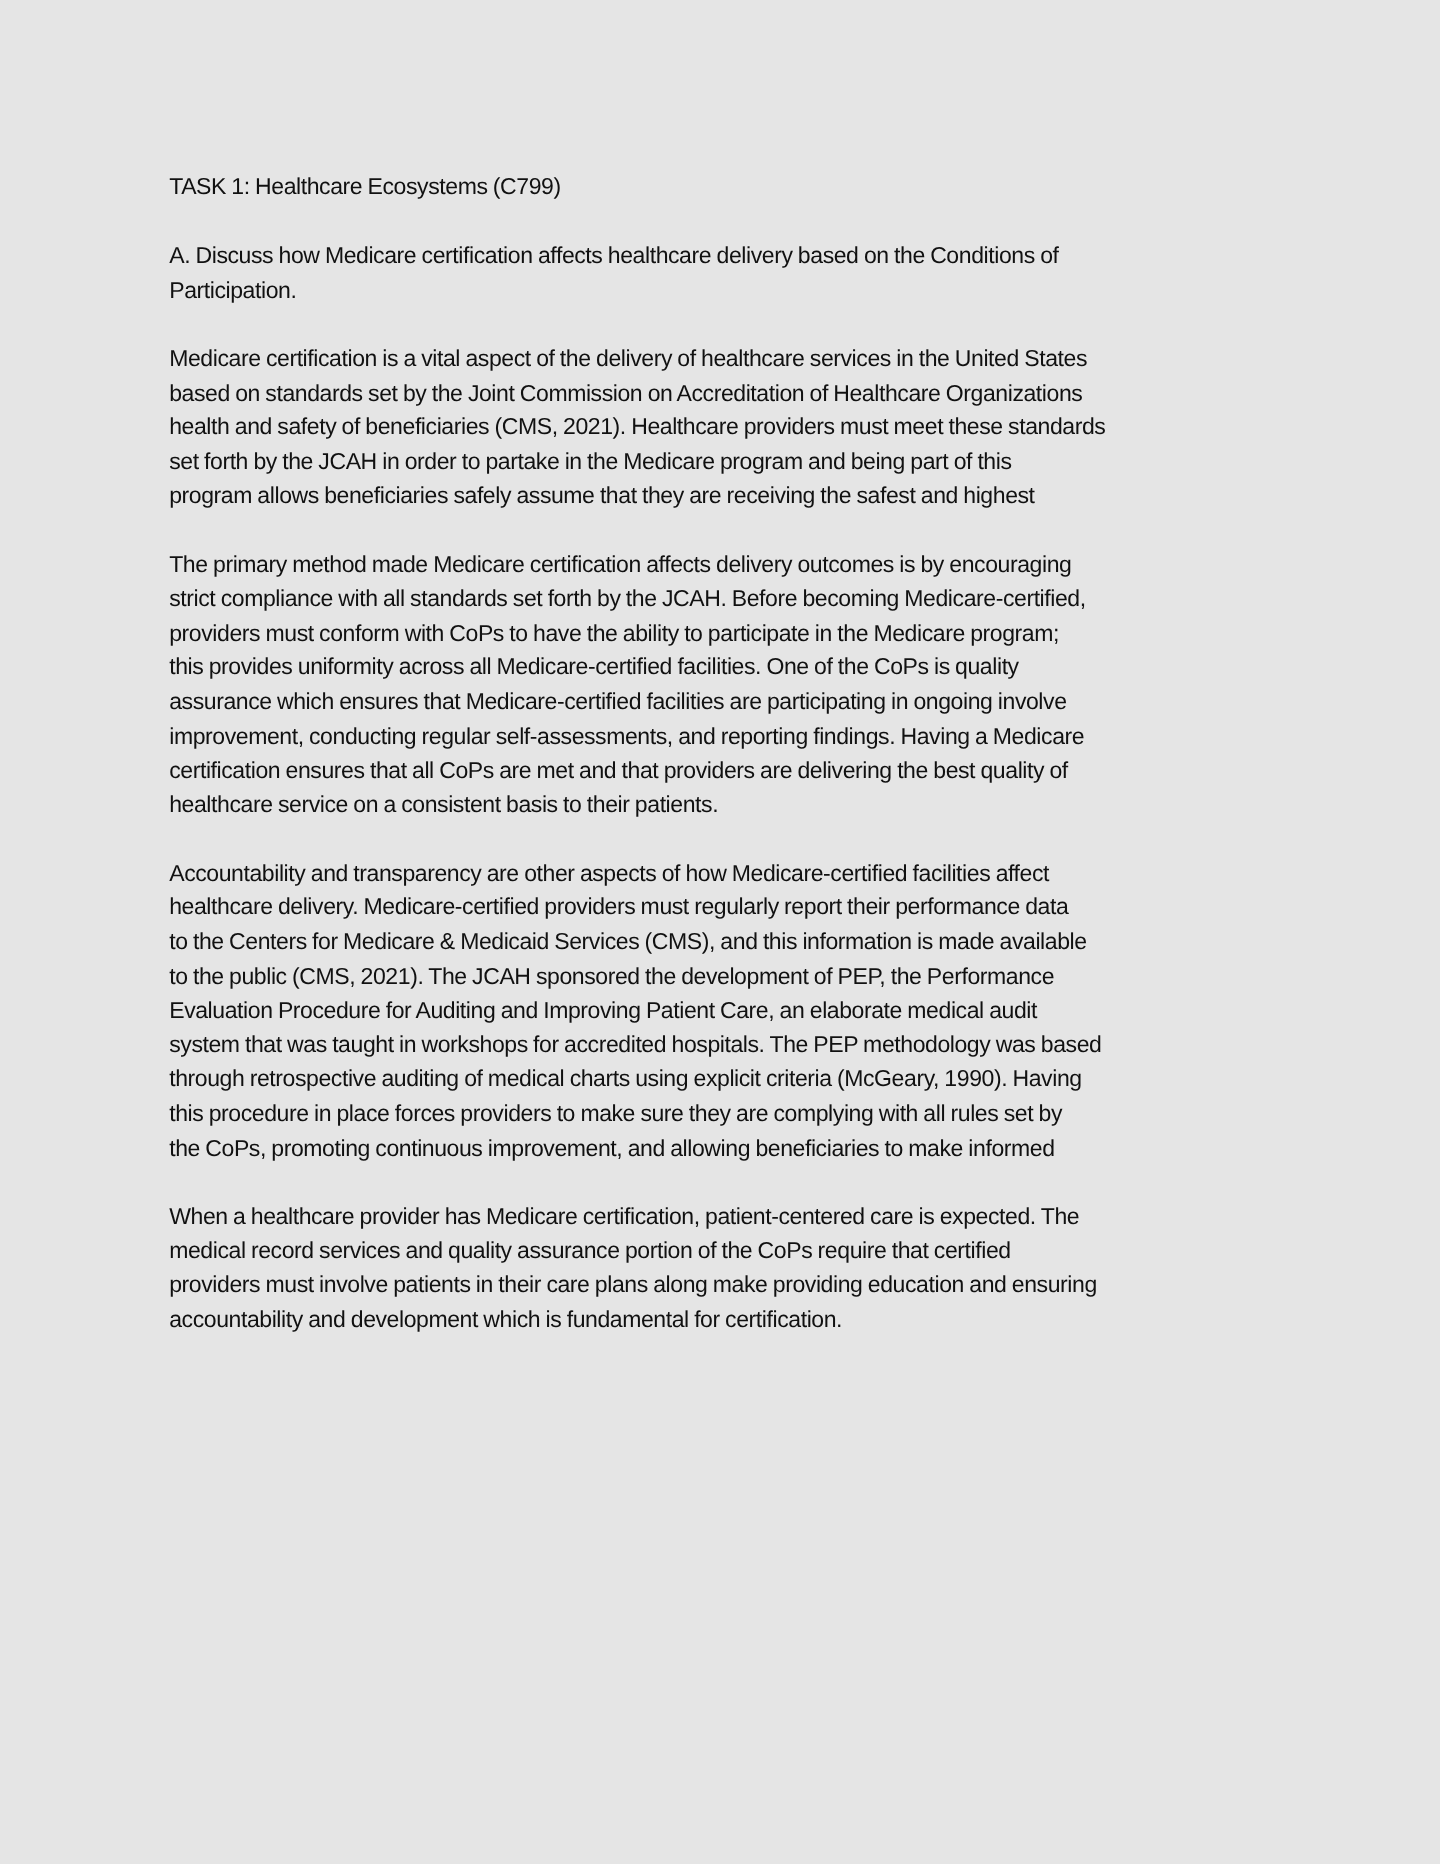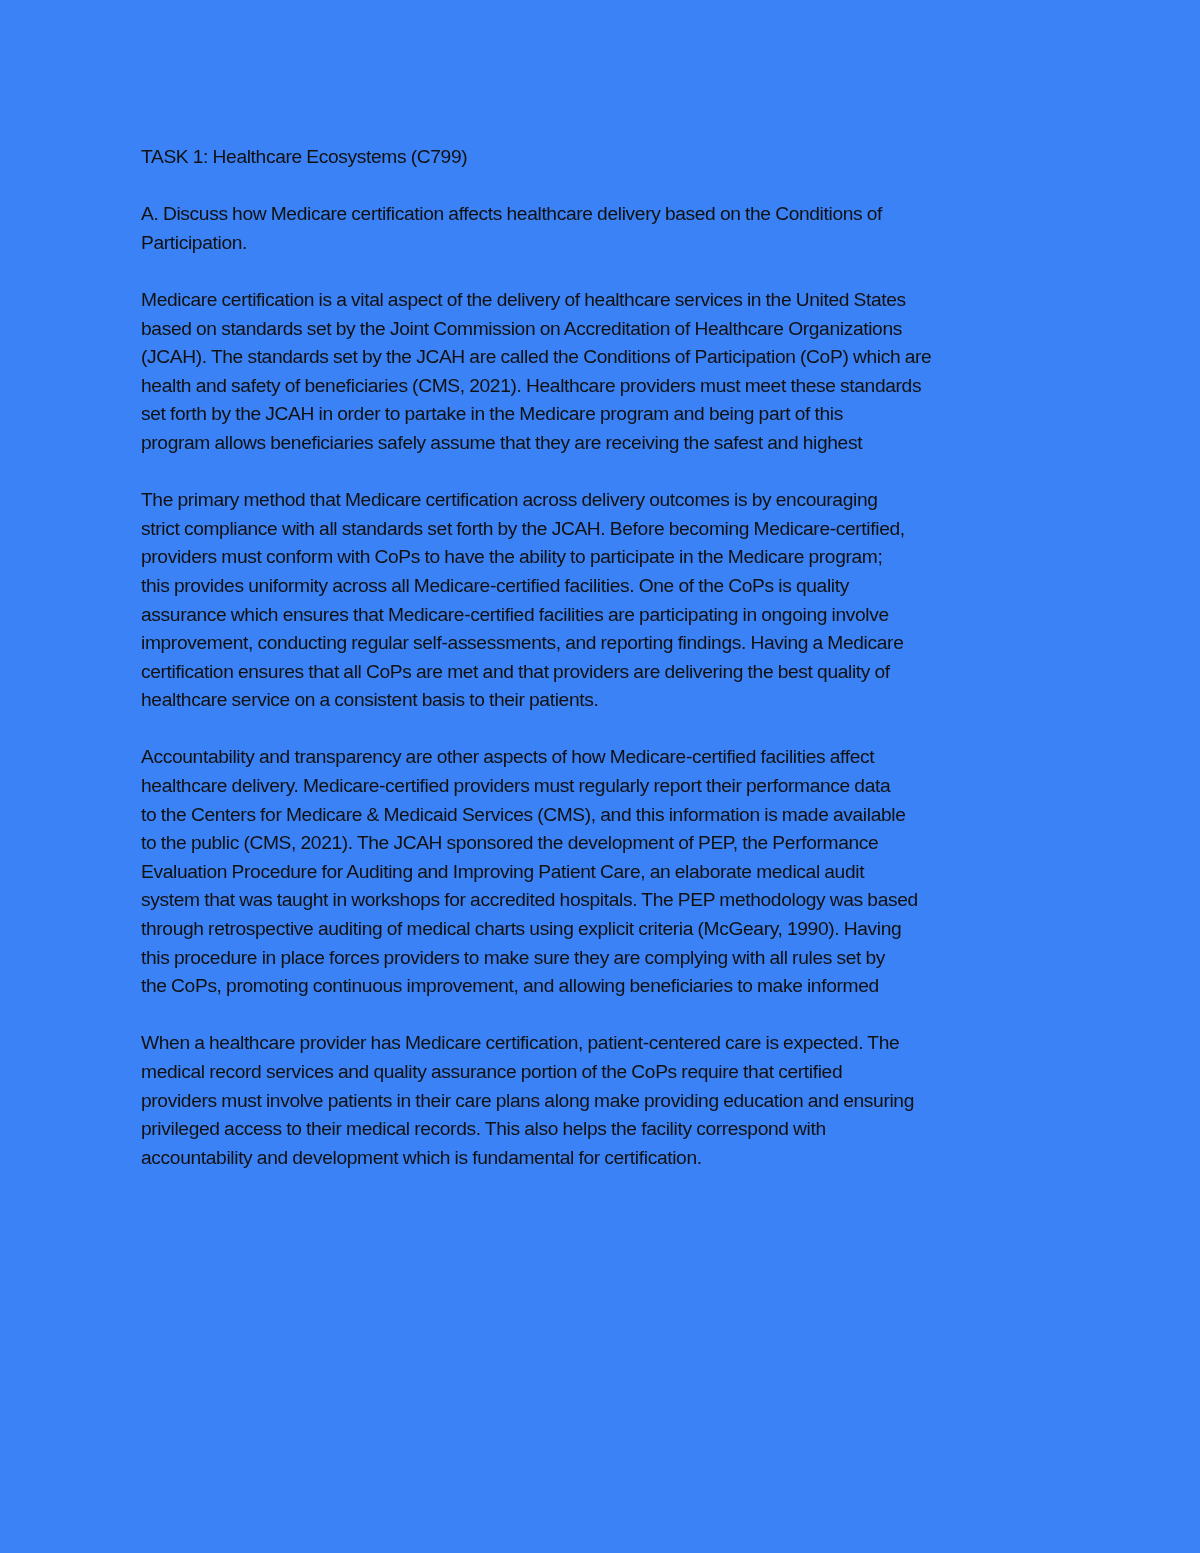--- a/index.html
+++ b/index.html
@@ -14,21 +14,21 @@
       overflow: hidden;
       font-family: "Liberation Sans", "DejaVu Sans", sans-serif;
       color: #111111;
     }
     .page {
       position: absolute;
       left: 0;
       top: 0;
       width: 1200px;
       height: 1553px;
-      background: #3b82f6;
+      background: #e5e5e5;
     }
     .content {
       position: absolute;
       left: 141px;
       top: 143px;
       width: 930px;
     }
     .line {
       display: block;
       font-size: 19.2px;
@@ -54,29 +54,28 @@
 
     <div>
       <span class="line">A.  Discuss how Medicare certification affects healthcare delivery based on the Conditions of</span>
       <span class="line">Participation.</span>
     </div>
     <span class="gap"></span>
 
     <div>
       <span class="line">Medicare certification is a vital aspect of the delivery of healthcare services in the United States</span>
       <span class="line">based on standards set by the Joint Commission on Accreditation of Healthcare Organizations</span>
-      <span class="line">(JCAH). The standards set by the JCAH are called the Conditions of Participation (CoP) which are</span>
       <span class="line">health and safety of beneficiaries (CMS, 2021). Healthcare providers must meet these standards</span>
       <span class="line">set forth by the JCAH in order to partake in the Medicare program and being part of this</span>
       <span class="line">program allows beneficiaries safely assume that they are receiving the safest and highest</span>
     </div>
     <span class="gap"></span>
 
     <div>
-      <span class="line">The primary method that Medicare certification across delivery outcomes is by encouraging</span>
+      <span class="line">The primary method made Medicare certification affects delivery outcomes is by encouraging</span>
       <span class="line">strict compliance with all standards set forth by the JCAH. Before becoming Medicare-certified,</span>
       <span class="line">providers must conform with CoPs to have the ability to participate in the Medicare program;</span>
       <span class="line">this provides uniformity across all Medicare-certified facilities. One of the CoPs is quality</span>
       <span class="line">assurance which ensures that Medicare-certified facilities are participating in ongoing involve</span>
       <span class="line">improvement, conducting regular self-assessments, and reporting findings. Having a Medicare</span>
       <span class="line">certification ensures that all CoPs are met and that providers are delivering the best quality of</span>
       <span class="line">healthcare service on a consistent basis to their patients.</span>
     </div>
     <span class="gap"></span>
 
@@ -90,18 +89,17 @@
       <span class="line">through retrospective auditing of medical charts using explicit criteria (McGeary, 1990). Having</span>
       <span class="line">this procedure in place forces providers to make sure they are complying with all rules set by</span>
       <span class="line">the CoPs, promoting continuous improvement, and allowing beneficiaries to make informed</span>
     </div>
     <span class="gap"></span>
 
     <div>
       <span class="line">When a healthcare provider has Medicare certification, patient-centered care is expected. The</span>
       <span class="line">medical record services and quality assurance portion of the CoPs require that certified</span>
       <span class="line">providers must involve patients in their care plans along make providing education and ensuring</span>
-      <span class="line">privileged access to their medical records. This also helps the facility correspond with</span>
       <span class="line">accountability and development which is fundamental for certification.</span>
     </div>
 
   </div>
 </div>
 
 </body></html>

